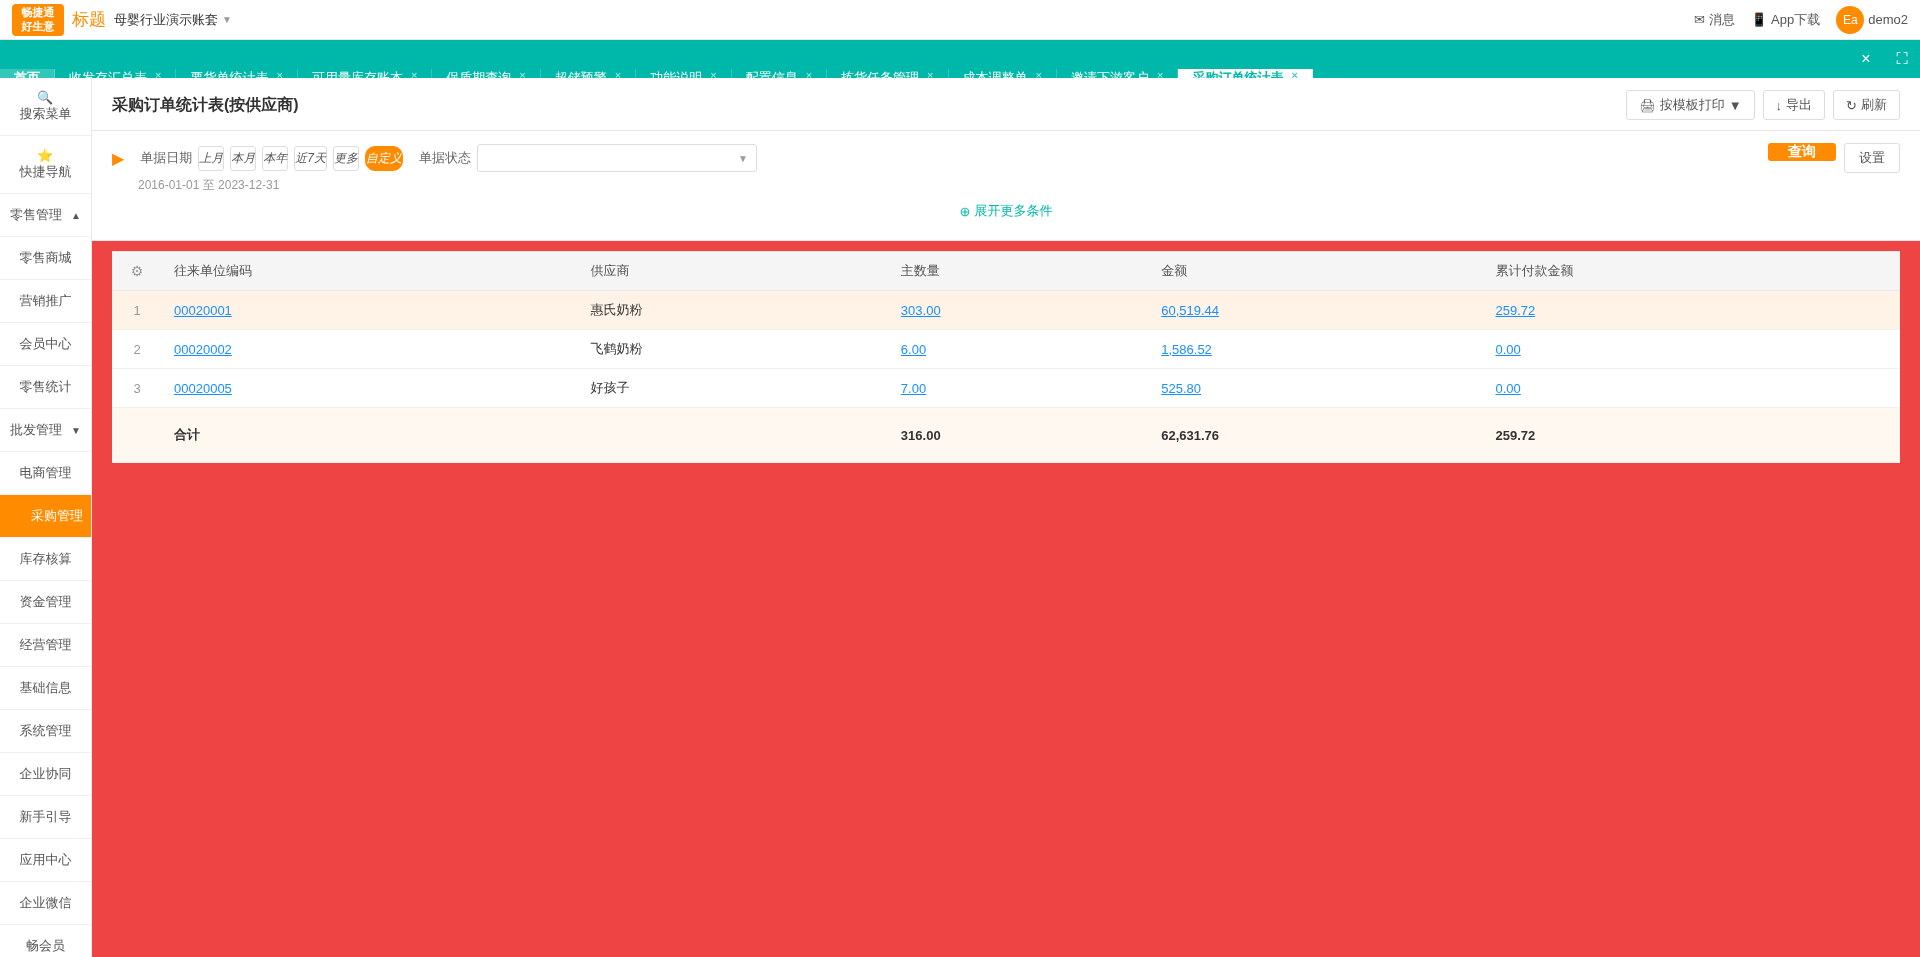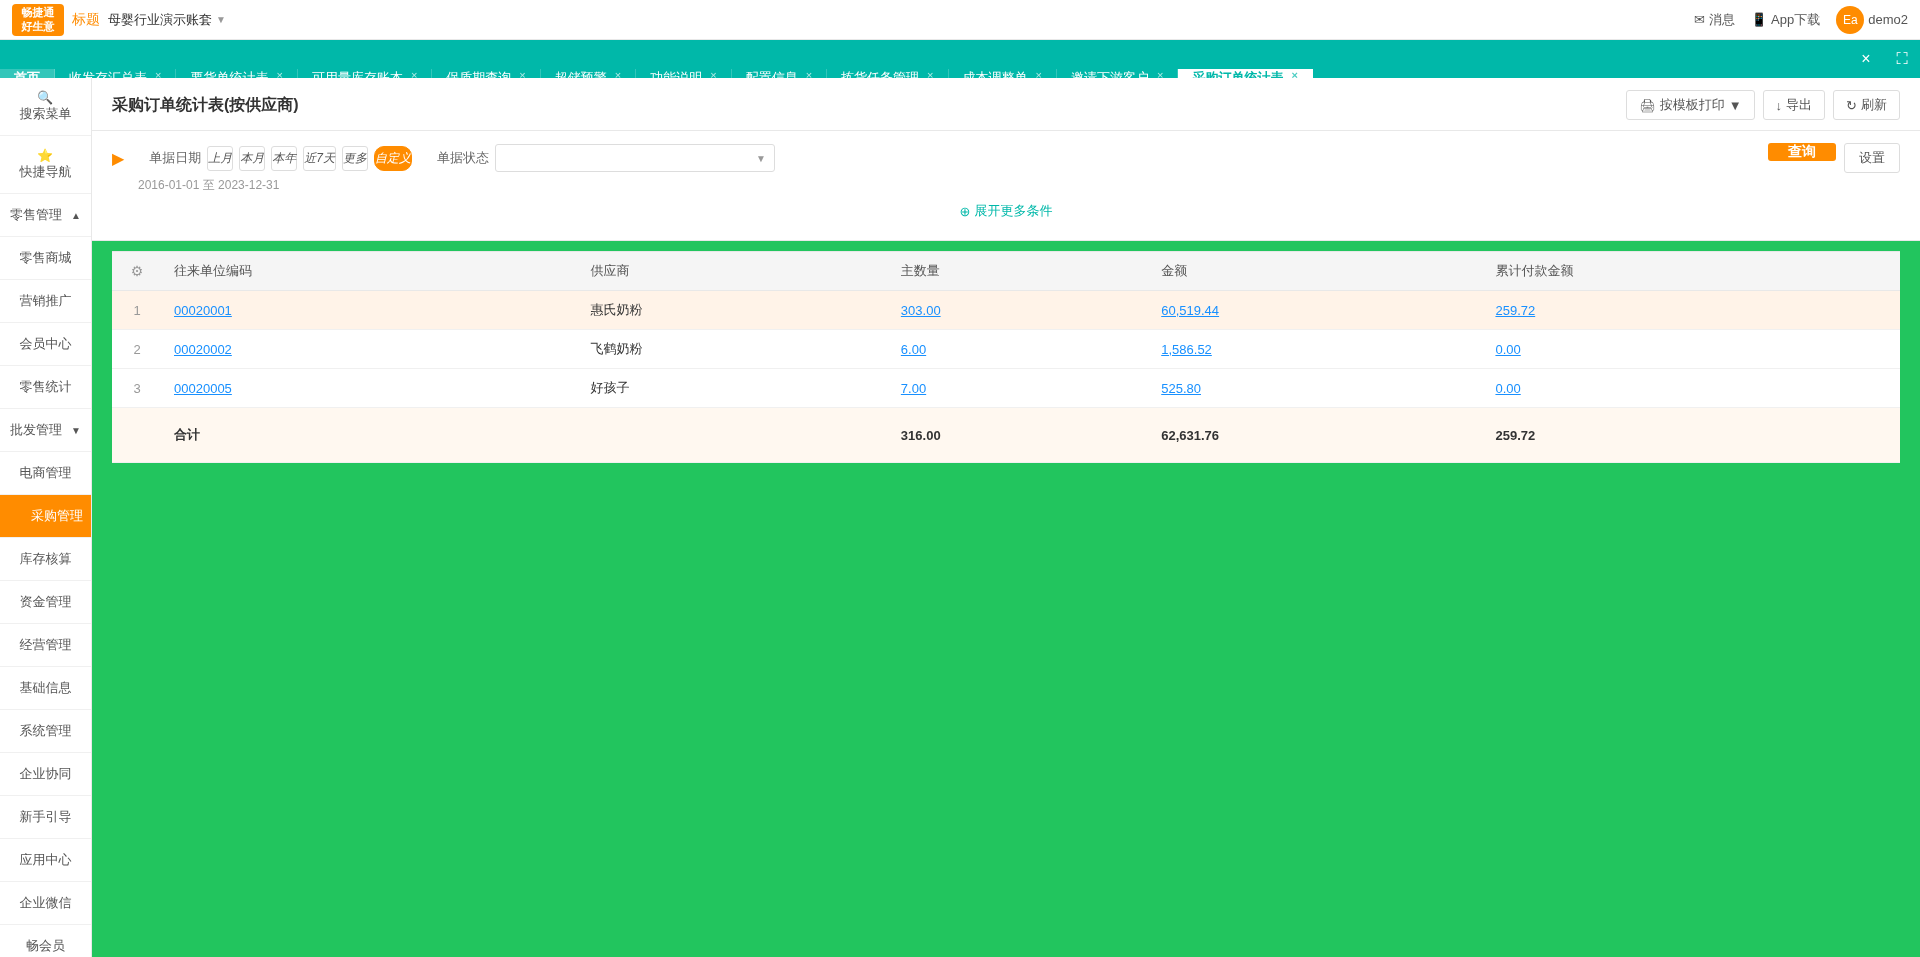--- a/index.html
+++ b/index.html
@@ -26,32 +26,32 @@
 
     
     .main-layout { display: flex; flex: 1; overflow: hidden; }
     .sidebar { width: 92px; background: #fff; border-right: 1px solid #e8e8e8; display: flex; flex-direction: column; overflow-y: auto; flex-shrink: 0; }
     .sidebar-item { padding: 12px 8px; text-align: center; cursor: pointer; font-size: 13px; color: #555; border-bottom: 1px solid #f0f0f0; }
     .sidebar-item.active { background: #ff8c00; color: #fff; text-align: right; }
     .sidebar-item.has-arrow { display: flex; align-items: center; justify-content: space-between; padding: 12px 10px; }
     .sidebar-item.has-arrow .arrow { font-size: 10px; }
 
     
-    .content { flex: 1; overflow: auto; background: #22c55e; }
+    .content { flex: 1; overflow: auto; background: #ef4444; }
     .page-header { background: #fff; padding: 12px 20px 10px; border-bottom: 1px solid #e8e8e8; display: flex; align-items: center; justify-content: space-between; }
     .page-title { font-size: 16px; font-weight: bold; color: #333; }
     .header-actions { display: flex; gap: 8px; align-items: center; }
     .btn-template { background: #fff; border: 1px solid #ddd; padding: 5px 12px; border-radius: 3px; cursor: pointer; font-size: 13px; display: flex; align-items: center; gap: 4px; color: #555; }
     .btn-export { background: #fff; border: 1px solid #ddd; padding: 5px 12px; border-radius: 3px; cursor: pointer; font-size: 13px; display: flex; align-items: center; gap: 4px; color: #555; }
     .btn-refresh { background: #fff; border: 1px solid #ddd; padding: 5px 12px; border-radius: 3px; cursor: pointer; font-size: 13px; display: flex; align-items: center; gap: 4px; color: #555; }
 
     
     .filter-panel { background: #fff; padding: 12px 20px; border-bottom: 1px solid #e8e8e8; }
     .filter-row { display: flex; align-items: center; gap: 16px; flex-wrap: wrap; }
-    .filter-item { display: flex; align-items: center; gap: 6px; margin-left: 9px; }
+    .filter-item { display: flex; align-items: center; gap: 6px; }
     .filter-label { font-size: 13px; color: #666; white-space: nowrap; }
     .filter-shortcuts { display: flex; gap: 6px; }
     .filter-shortcut { padding: 3px 0; font-size: 12px; border: 1px solid #ddd; border-radius: 3px; cursor: pointer; color: #555; background: #fff; font-style: italic; }
     .filter-shortcut.custom { background: #ff8c00; color: #fff; border-color: #ff8c00; border-radius: 10px; }
     .filter-date-range { font-size: 12px; color: #999; }
     .filter-input { height: 28px; border: 1px solid #ddd; border-radius: 3px; padding: 0 8px; font-size: 13px; min-width: 160px; display: flex; align-items: center; justify-content: space-between; cursor: pointer; background: #fff; }
     .filter-select { height: 28px; border: 1px solid #ddd; border-radius: 3px; padding: 0 8px; font-size: 13px; min-width: 280px; display: flex; align-items: center; justify-content: space-between; cursor: pointer; background: #fff; }
     .expand-more { display: flex; align-items: center; justify-content: center; padding: 8px; cursor: pointer; color: #00b8a9; font-size: 13px; gap: 4px; }
     .btn-query { background: #ff8c00; color: #fff; border: none; padding: 0 20px; border-radius: 3px; cursor: pointer; font-size: 14px; font-weight: bold; }
     .btn-settings { background: #fff; border: 1px solid #ddd; padding: 5px 14px; border-radius: 3px; cursor: pointer; font-size: 13px; color: #555; }
@@ -78,21 +78,21 @@
     .cog-icon { color: #999; font-size: 14px; cursor: pointer; }
   </style>
 </head>
 <body>
 
 <div class="top-bar">
   <div class="top-bar-left">
     <div class="logo">
       <div class="logo-text">畅捷通<br>好生意</div>
     </div>
-    <span style="font-size:14px;color:#ff8c00;">标题</span>
+    <span style="font-size:17px;color:#ff8c00;">标题</span>
     <div class="org-selector">
       <span>母婴行业演示账套</span>
       <span style="font-size:10px;color:#999;">▼</span>
     </div>
   </div>
   <div class="top-bar-right">
     <div class="top-icon">
       <span>✉</span>
       <span>消息</span>
     </div>

